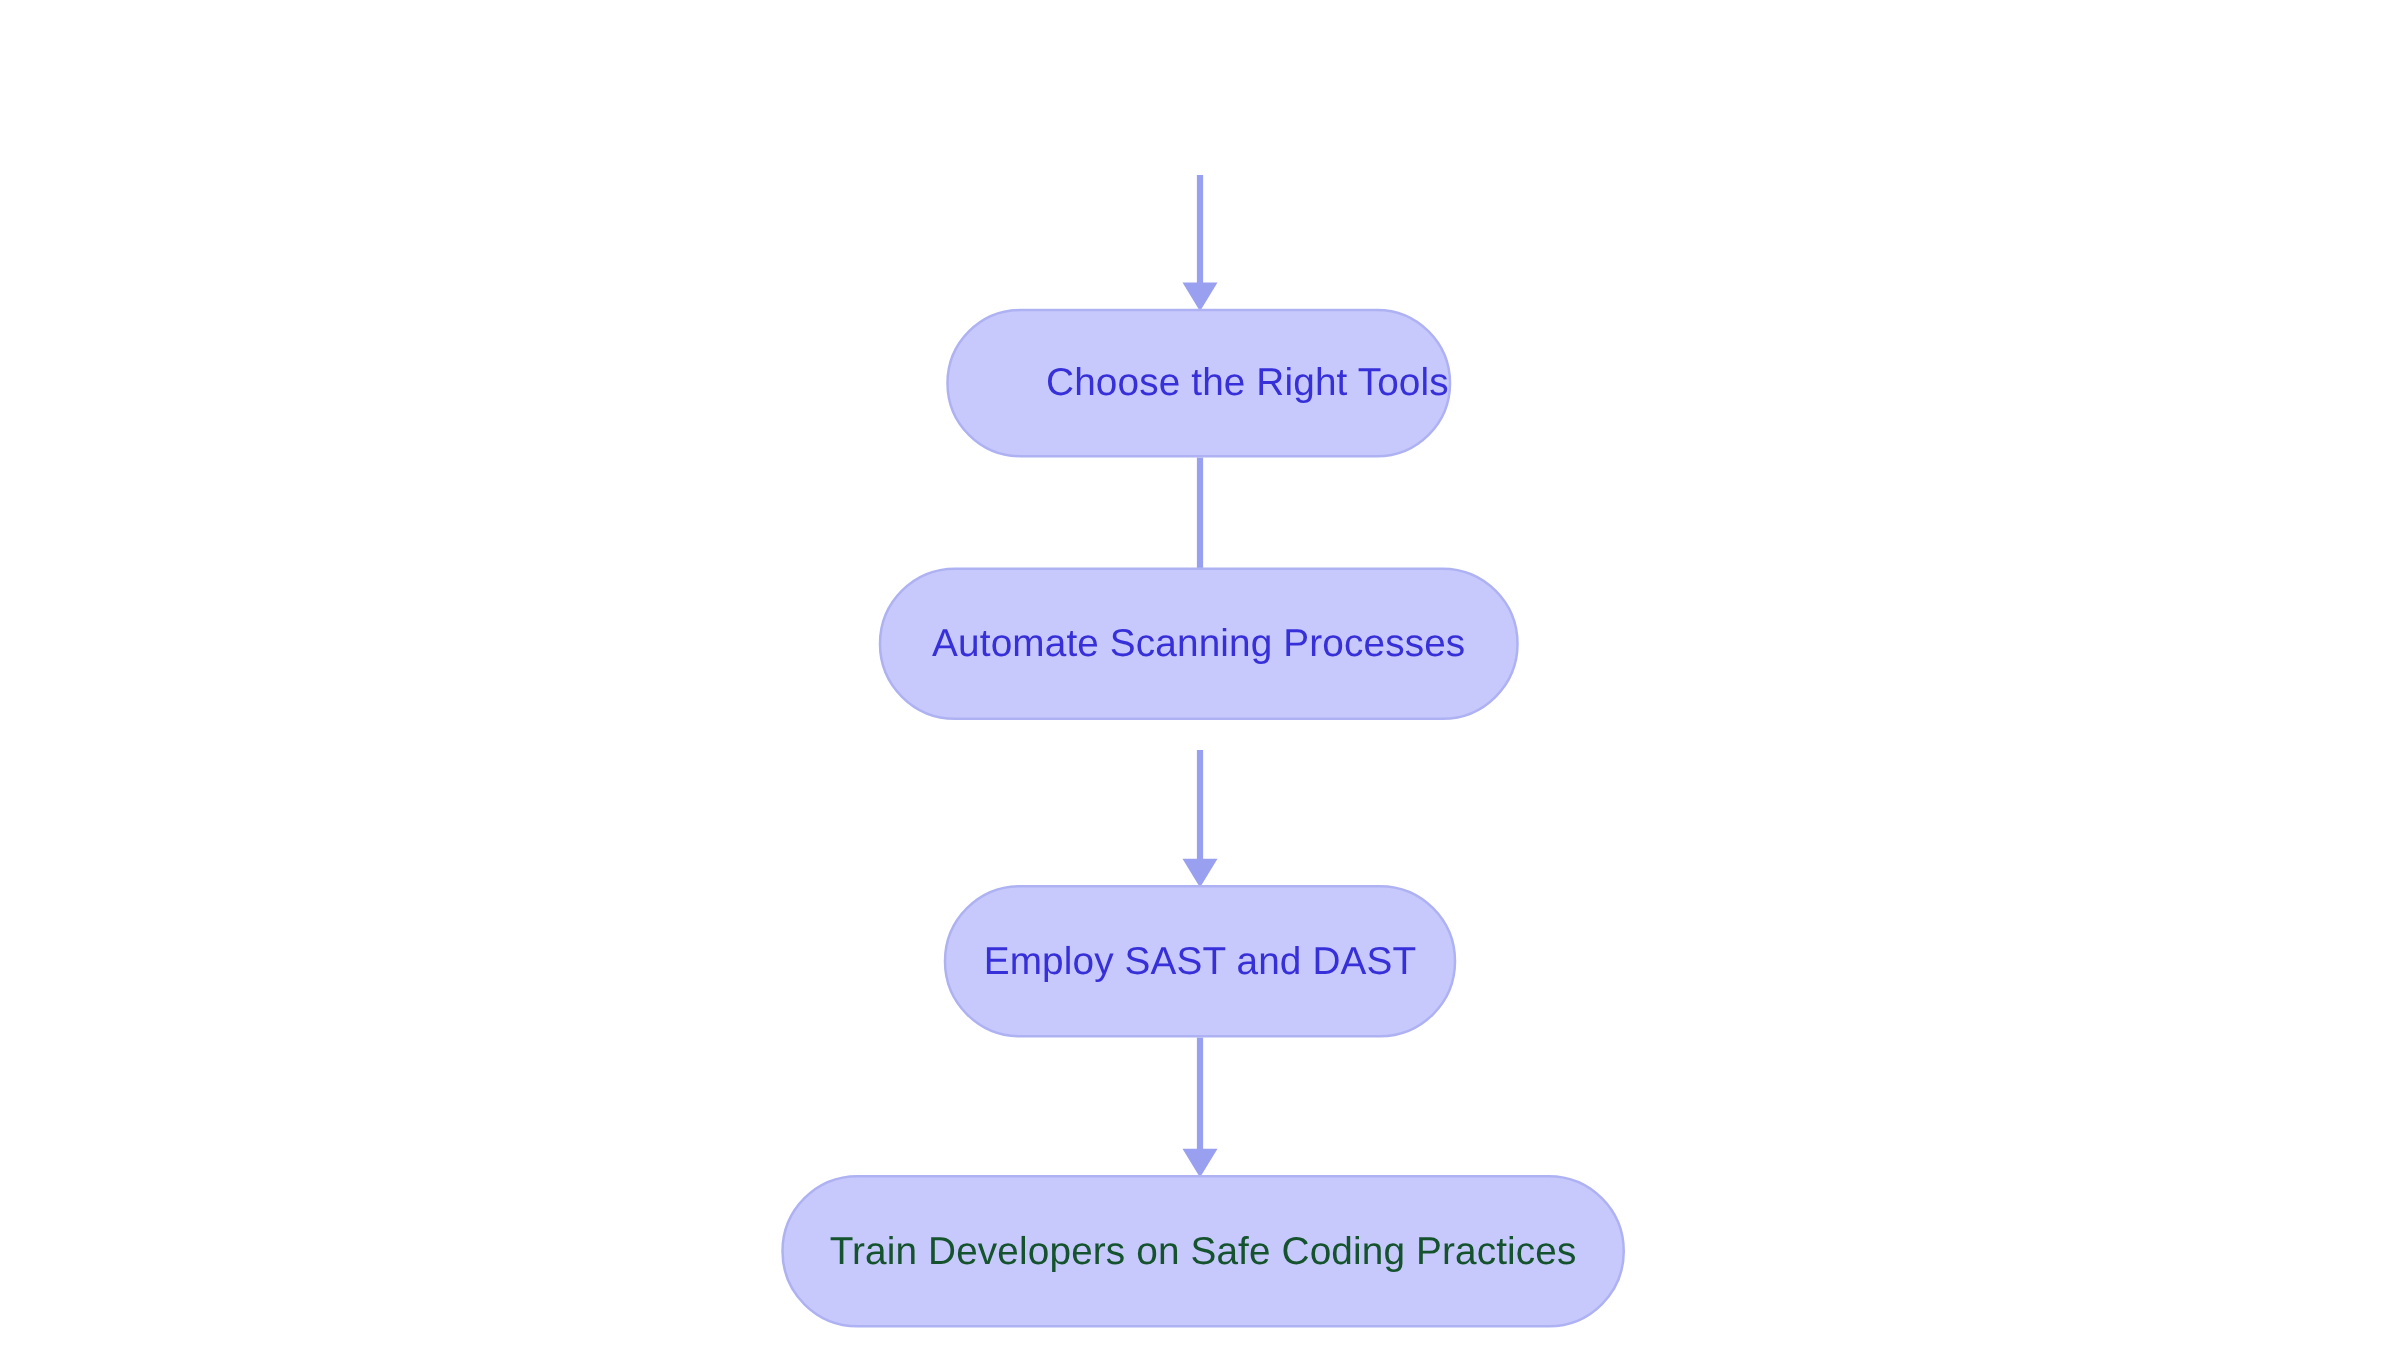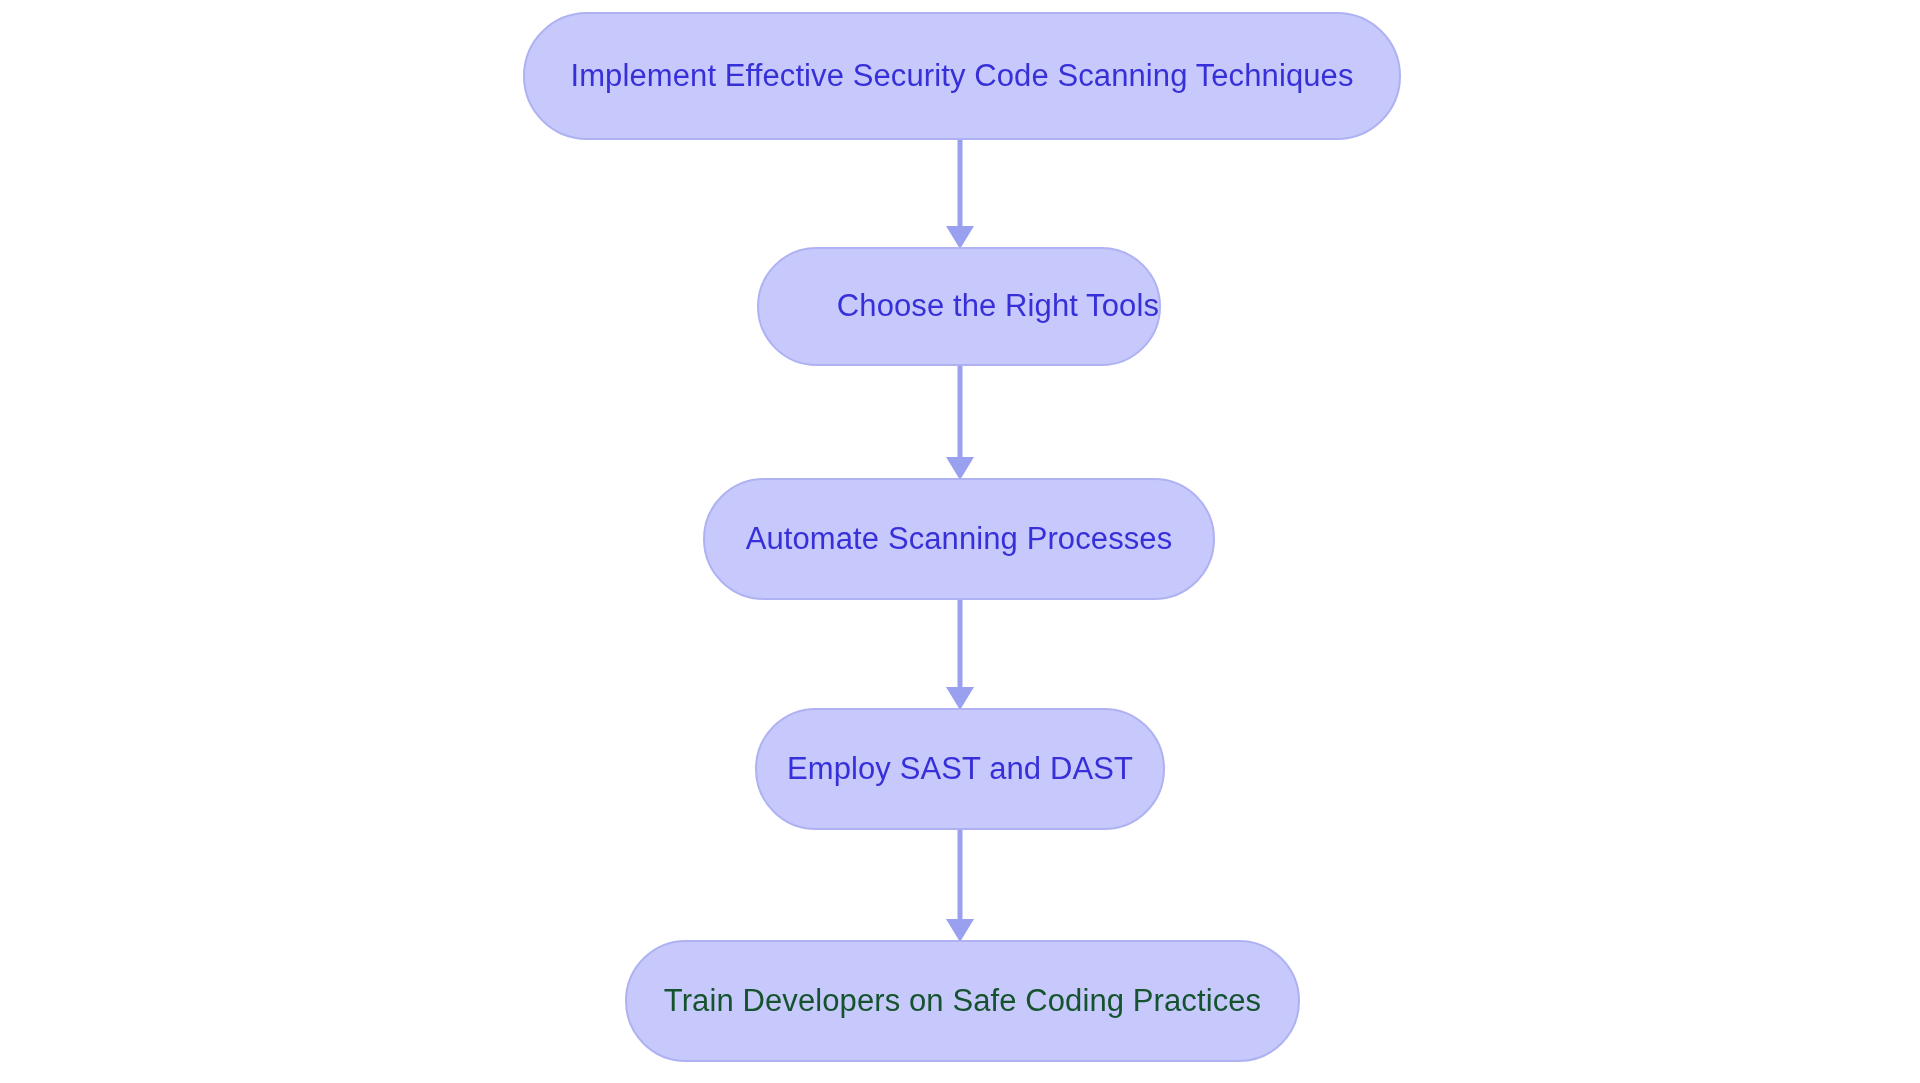--- a/index.html
+++ b/index.html
@@ -47,21 +47,21 @@
   }
   .node-label {
     display: block;
     font-weight: 400;
     letter-spacing: 0.1px;
     line-height: 1.1;
   }
 
   .node-1 { left: 523px;  top: 12px;   width: 878px; height: 128px; }
   .node-2 { left: 757px;  top: 247px;  width: 404px; height: 119px; }
-  .node-3 { left: 703px;  top: 478px;  width: 512px; height: 122px; }
+  .node-3 { left: 703px;  top: 454px;  width: 512px; height: 122px; }
   .node-4 { left: 755px;  top: 708px;  width: 410px; height: 122px; align-items: center; }
   .node-5 { left: 625px;  top: 940px;  width: 675px; height: 122px; }
 
   .node-1 .node-label { font-size: 31px; }
   .node-2 .node-label { font-size: 31px; }
   .node-3 .node-label { font-size: 31px; }
   .node-4 .node-label { font-size: 31px; }
   .node-5 .node-label { font-size: 31px; }
 </style>
 </head>
@@ -85,23 +85,20 @@
       <line x1="960" y1="600" x2="960" y2="689" stroke="#9aa0f0" stroke-width="5"></line>
       <polygon points="946,687 974,687 960,710" fill="#9aa0f0"></polygon>
     </g>
 
     <g>
       <line x1="960" y1="830" x2="960" y2="921" stroke="#9aa0f0" stroke-width="5"></line>
       <polygon points="946,919 974,919 960,942" fill="#9aa0f0"></polygon>
     </g>
   </svg>
 
-  <div class="node node-1" style="background-color: rgb(199, 201, 252); border-color: rgb(174, 178, 242); color: rgb(55, 48, 216);">
-    <span class="node-label">Implement Effective Security Code Scanning Techniques</span>
-  </div>
 
   <div class="node node-2" style="background-color: rgb(199, 201, 252); border-color: rgb(174, 178, 242); color: rgb(55, 48, 216); justify-content: flex-end;">
     <span class="node-label">Choose the Right Tools</span>
   </div>
 
   <div class="node node-3" style="background-color: rgb(199, 201, 252); border-color: rgb(174, 178, 242); color: rgb(55, 48, 216);">
     <span class="node-label">Automate Scanning Processes</span>
   </div>
 
   <div class="node node-4" style="background-color: rgb(199, 201, 252); border-color: rgb(174, 178, 242); color: rgb(55, 48, 216);">

